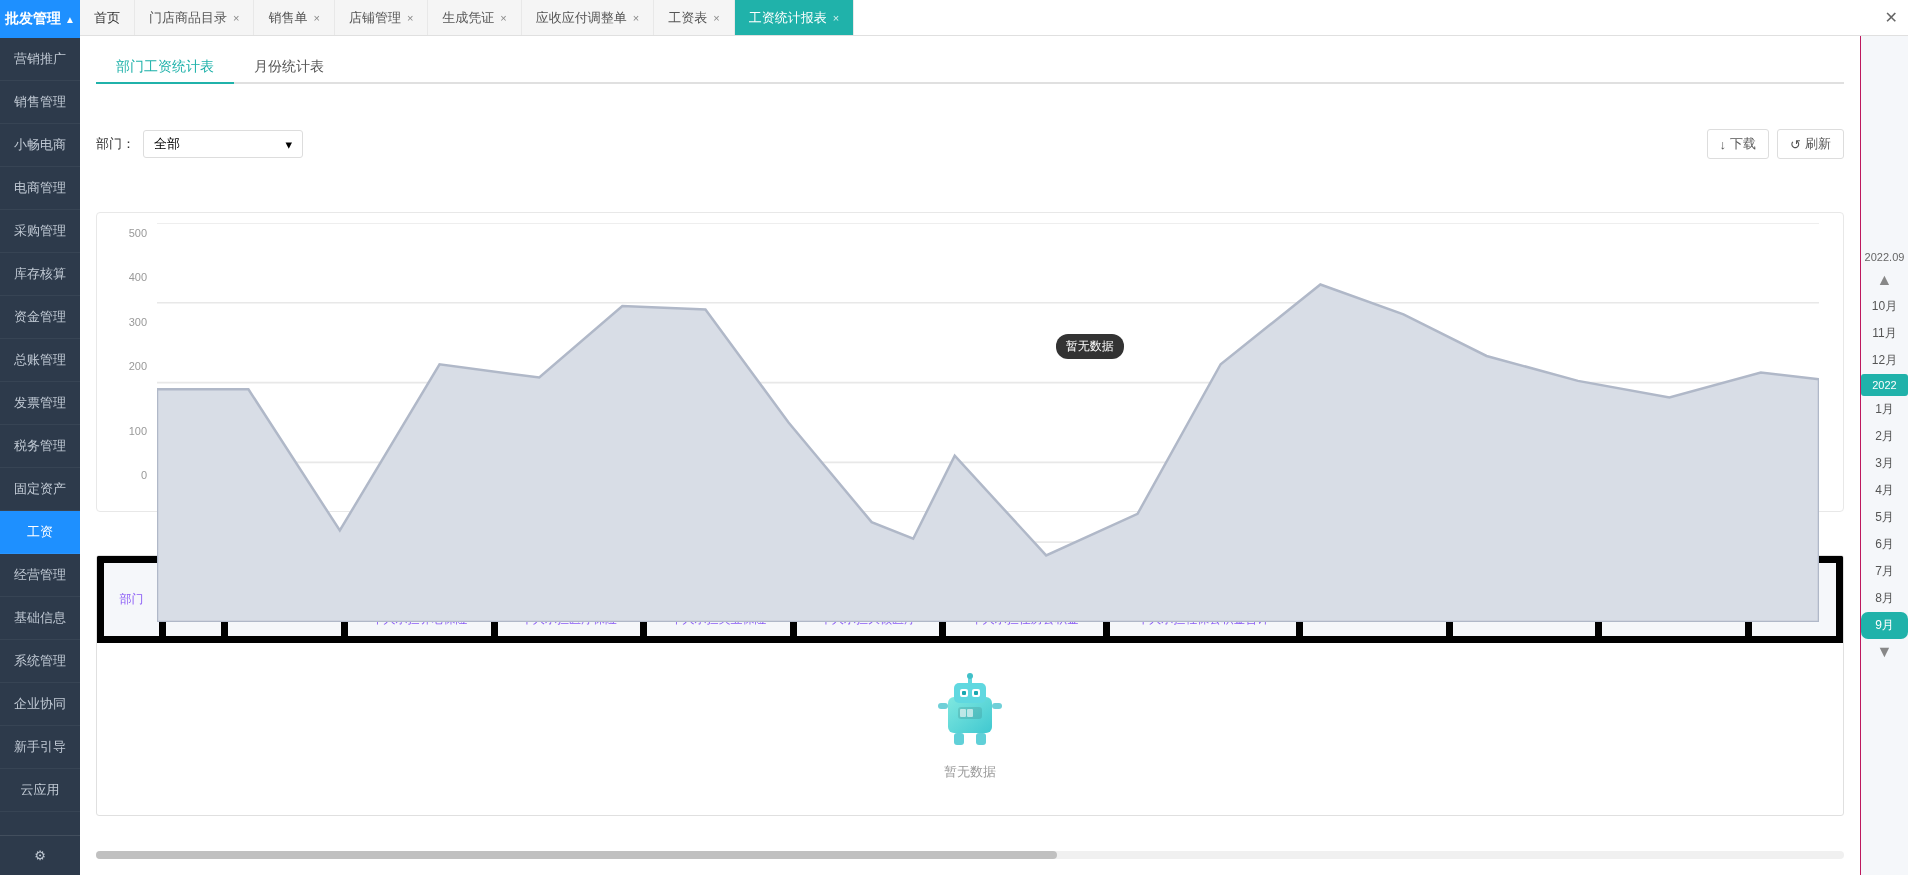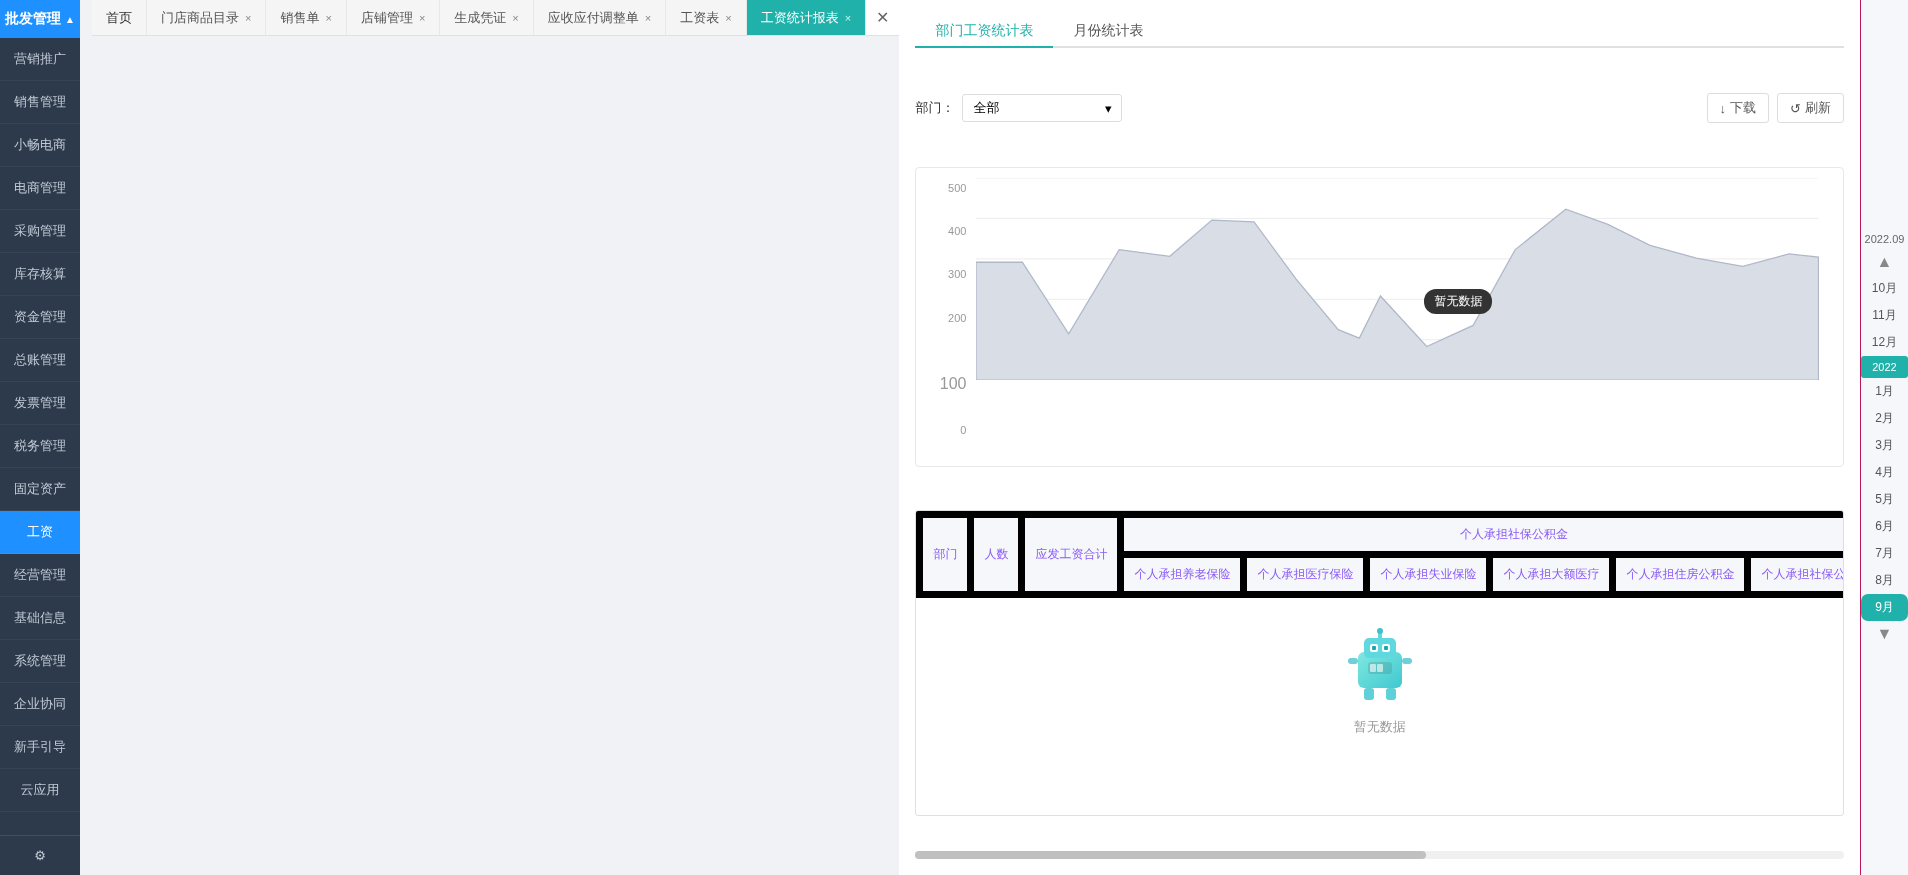--- a/index.html
+++ b/index.html
@@ -43,23 +43,22 @@
       padding: 12px;
       color: #c0c9d4;
       cursor: pointer;
       border-top: 1px solid rgba(255,255,255,0.1);
     }
 
     
     .main-area {
       flex: 1;
       display: flex;
-      flex-direction: row;
+      flex-direction: column;
       overflow: hidden;
-      padding-left: 12px;
     }
 
     
     .tab-bar {
       display: flex;
       background: #fff;
       border-bottom: 1px solid #e0e0e0;
       align-items: stretch;
       height: 36px;
       overflow: hidden;
@@ -114,21 +113,21 @@
       color: #555;
       border-bottom: 2px solid transparent;
       margin-bottom: -2px;
     }
     .sub-tab.active { color: #20b2aa; border-bottom-color: #20b2aa; }
 
     
     .toolbar {
       display: flex;
       align-items: center;
-      margin-bottom: 13px;
+      margin-bottom: 22px;
       gap: 8px;
     }
     .toolbar-actions {
       margin-left: auto;
       display: flex;
       gap: 8px;
     }
     .toolbar-btn {
       display: flex;
       align-items: center;
@@ -379,21 +378,21 @@
       </div>
 
       <div class="chart-container">
         <div class="chart-svg-container">
 
           <div style="position:absolute;left:0;top:4px;bottom:20px;width:40px;display:flex;flex-direction:column;justify-content:space-between;align-items:flex-end;padding-right:6px;">
             <span style="font-size:11px;color:#999;">500</span>
             <span style="font-size:11px;color:#999;">400</span>
             <span style="font-size:11px;color:#999;">300</span>
             <span style="font-size:11px;color:#999;">200</span>
-            <span style="font-size:16px;color:#999;margin-top:20px;">100</span>
+            <span style="font-size:11px;color:#999;margin-top:20px;">100</span>
             <span style="font-size:11px;color:#999;">0</span>
           </div>
 
           <svg style="position:absolute;left:44px;right:8px;top:0;bottom:20px;" viewBox="0 0 1000 240" preserveAspectRatio="none">
 
             <line x1="0" y1="0" x2="1000" y2="0" stroke="#e8e8e8" stroke-width="1"></line>
             <line x1="0" y1="48" x2="1000" y2="48" stroke="#e8e8e8" stroke-width="1"></line>
             <line x1="0" y1="96" x2="1000" y2="96" stroke="#e8e8e8" stroke-width="1"></line>
             <line x1="0" y1="144" x2="1000" y2="144" stroke="#e8e8e8" stroke-width="1"></line>
             <line x1="0" y1="192" x2="1000" y2="192" stroke="#e8e8e8" stroke-width="1"></line>

